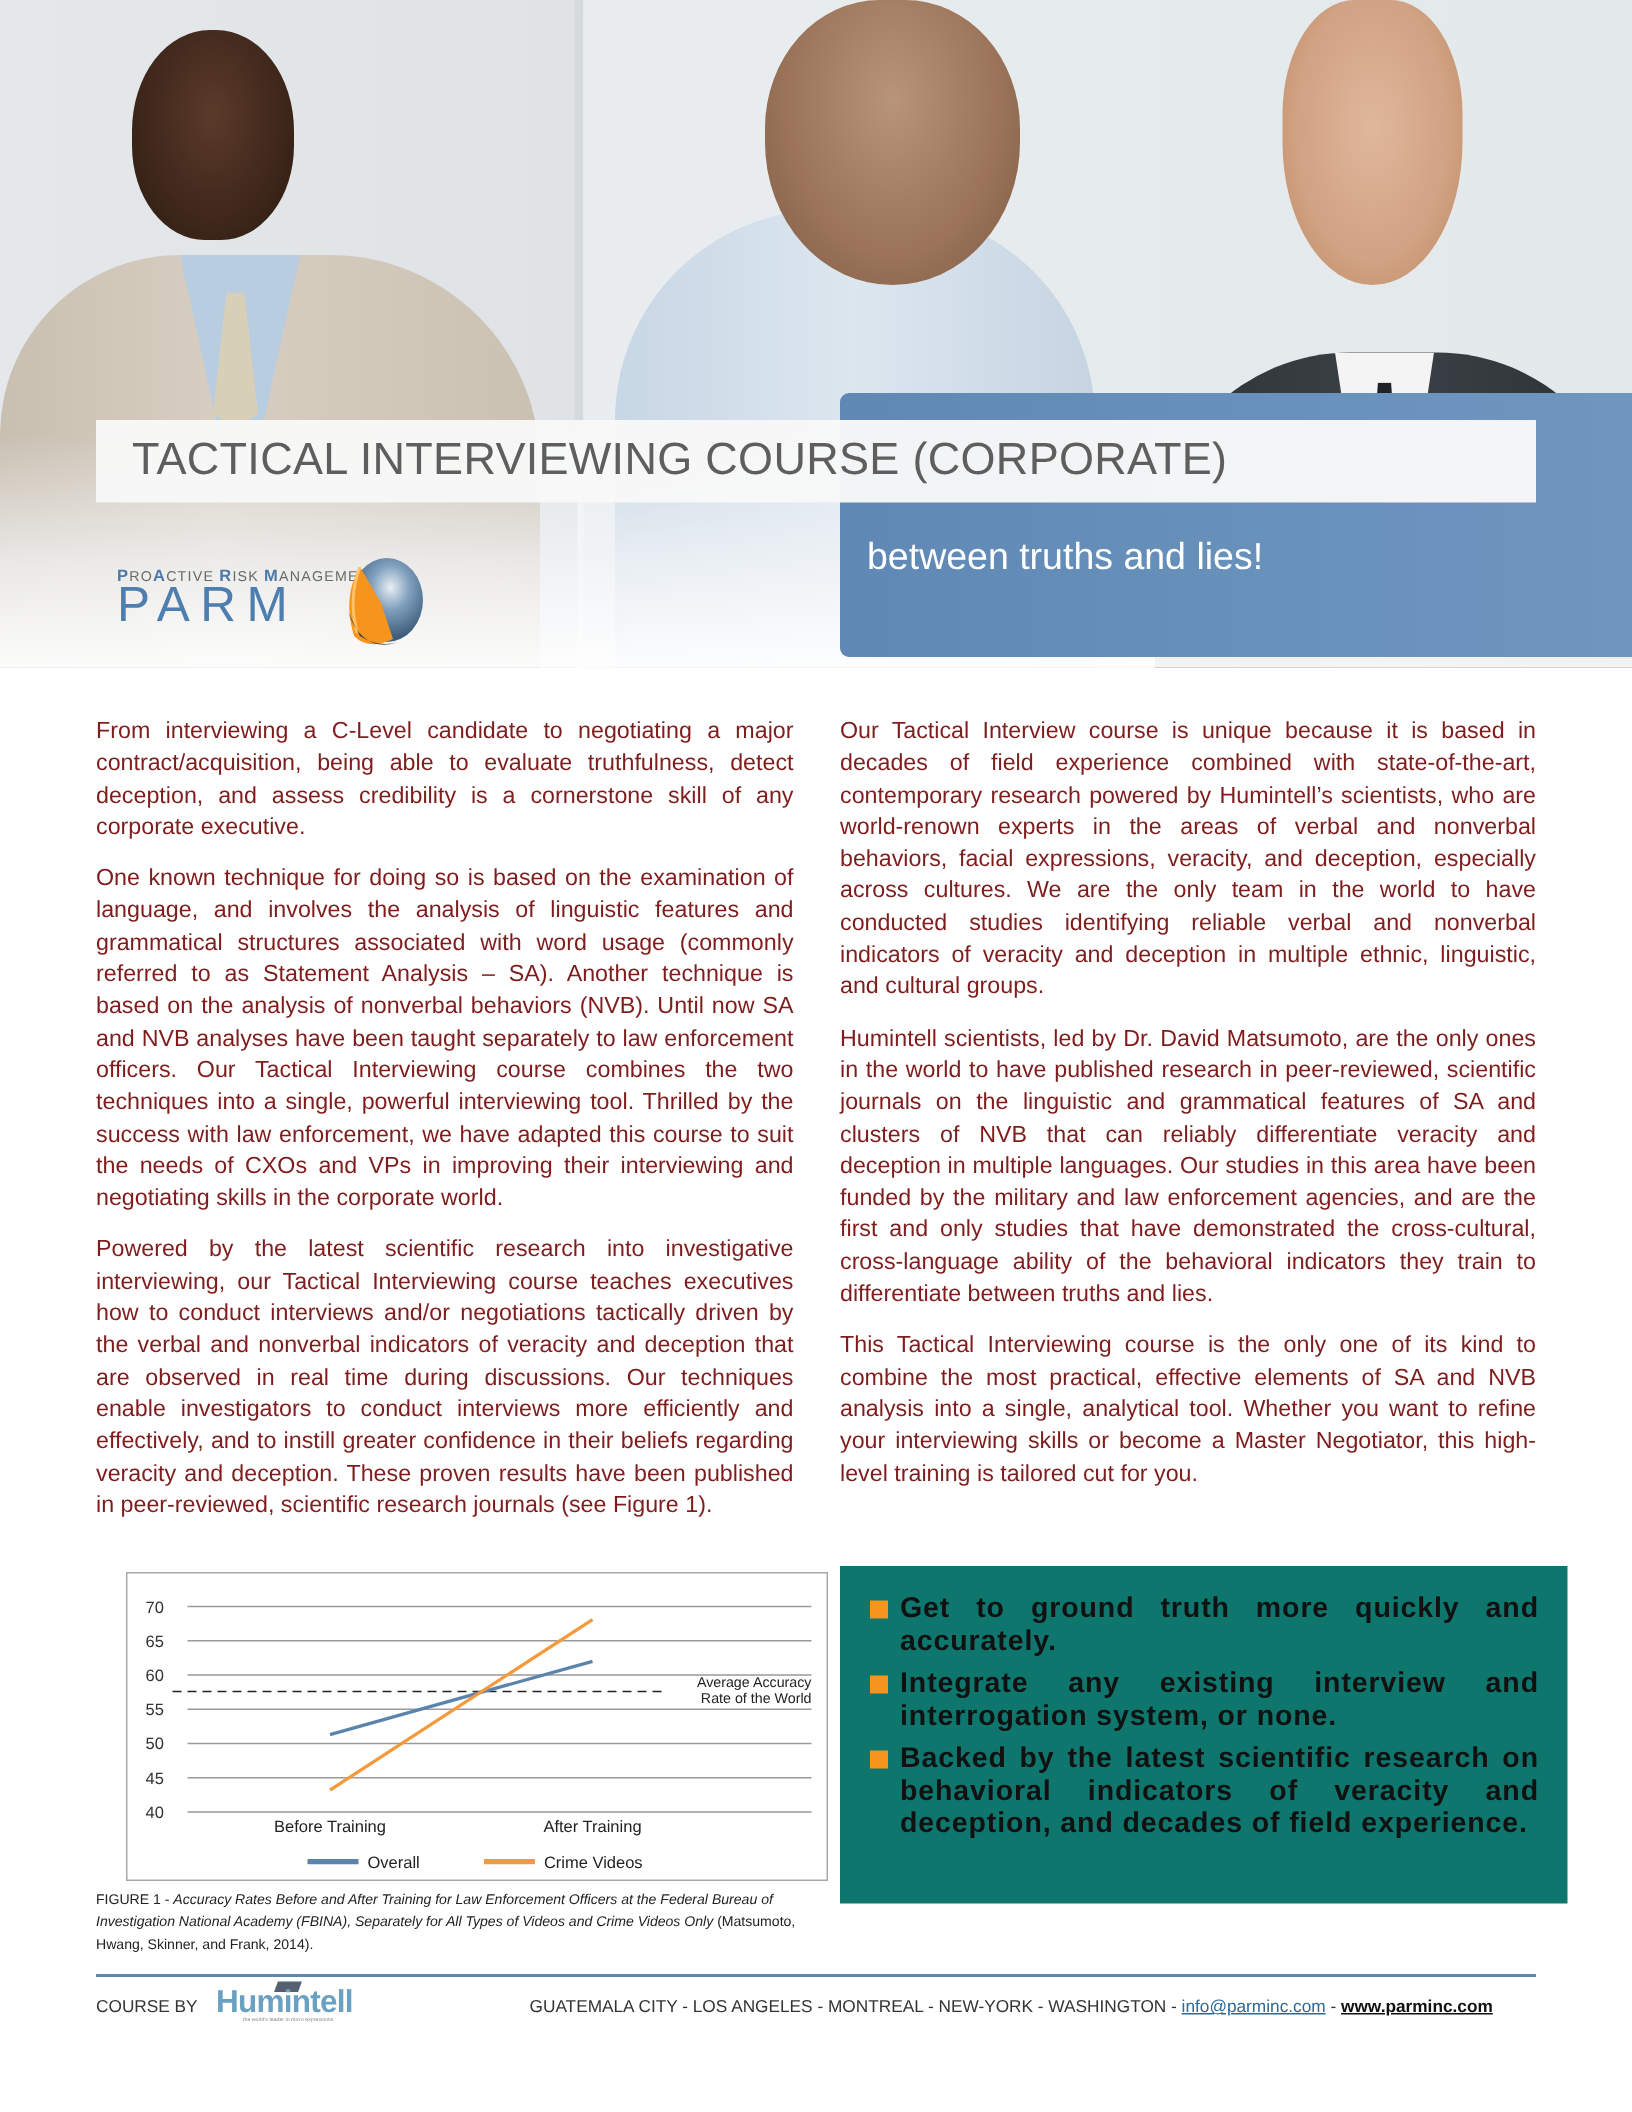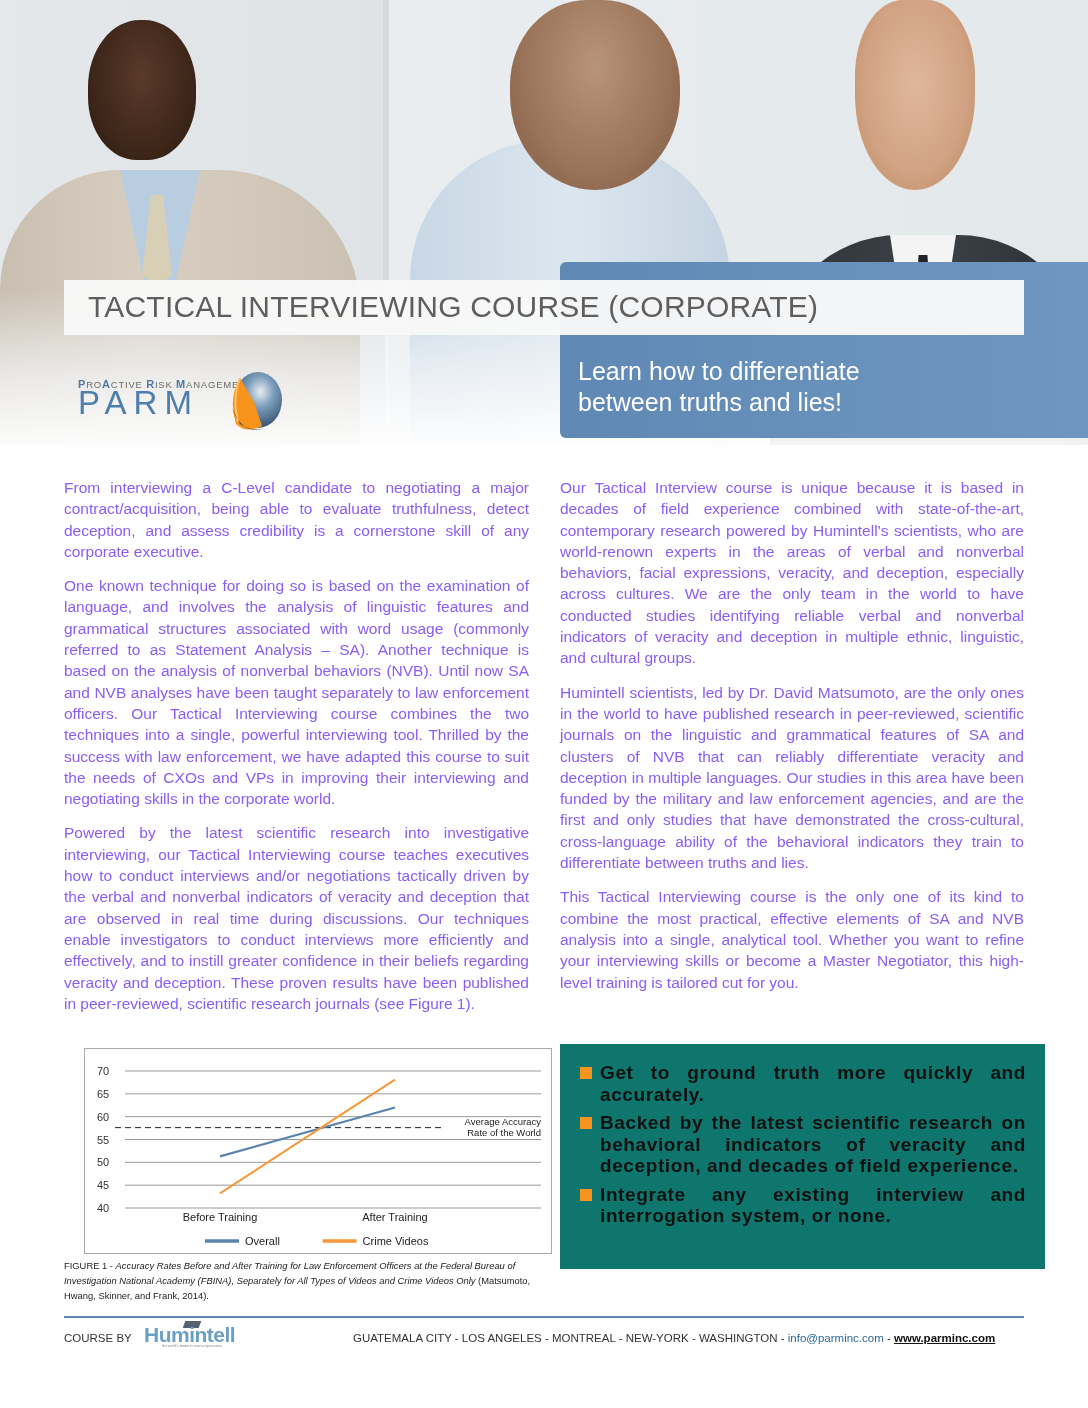--- a/index.html
+++ b/index.html
@@ -54,21 +54,21 @@
 
   
   .logo-sub { position:absolute; left:78px; top:378px; font-size:9.5px; letter-spacing:0.8px;
               color:#6a6a6a; text-transform:uppercase; white-space:nowrap; }
   .logo-sub b { color:#4d79a8; font-size:11px; font-weight:bold; }
   .logo-main { position:absolute; left:78px; top:384px; font-size:33px; letter-spacing:7px;
                color:#4d7ead; font-weight:300; }
   .logo-globe { position:absolute; left:222px; top:368px; width:62px; height:70px; }
 
   
-  .col { position:absolute; font-size:15.5px; line-height:21.3px; color:#8b5cf6;
+  .col { position:absolute; font-size:15.5px; line-height:21.3px; color:#7f1d1d;
          text-align:justify; }
   .col p { margin:0 0 13px 0; }
   .col-left { left:64px; top:477px; width:465px; }
   .col-right { left:560px; top:477px; width:464px; }
 
   
   .chart-box { position:absolute; left:64px; top:1048px; width:466px; height:204px;
                border:1px solid #a9a9a9; background:#fff;margin-left:20px; }
   .chart-box svg { position:absolute; left:0; top:0; }
   .fig-caption { position:absolute; left:64px; top:1258px; width:470px; font-size:9.4px;
@@ -85,21 +85,21 @@
 
   
   .footer-rule { position:absolute; left:64px; top:1316px; width:960px; height:2px; background:#5f88b1; }
   .powered { position:absolute; left:64px; top:1332px; font-size:11.5px; color:#333; white-space:nowrap; }
   .humintell { position:absolute; left:144px; top:1323px; font-size:21px; color:#6aa1c2; font-weight:bold;
                letter-spacing:-0.5px; }
   .humintell-flag { position:absolute; left:184px; top:1321px; width:16px; height:7px; background:#556070;
                     transform:skewX(-20deg); }
   .humintell-tag { position:absolute; left:162px; top:1344px; font-size:3.5px; color:#888; white-space:nowrap; }
   .contact { position:absolute; left:353px; top:1332px; font-size:11.5px; color:#333; white-space:nowrap; }
-  .contact a.mail { color:#2b6a9b; }
+  .contact a.mail { color:#2b6a9b; text-decoration:underline; }
   .contact a.web { color:#111; font-weight:bold; text-decoration:underline;margin-top:32px; }
 </style>
 </head>
 <body>
 
 <div class="hero">
   <div class="wall-left"></div>
   <div class="wall-divider"></div>
   <div class="wall-right"></div>
   <div class="person p1-body"></div>
@@ -110,21 +110,20 @@
   <div class="person p2-head"></div>
   <div class="person p3-body"></div>
   <div class="person p3-shirt"></div>
   <div class="person p3-tie"></div>
   <div class="person p3-head"></div>
   <div class="hero-fade"></div>
 </div>
 
 <div class="blue-panel"></div>
 <div class="tagline">
-  <div>Learn how to differentiate</div>
   <div>between truths and lies!</div>
 </div>
 
 <div class="title-bar">
   <div class="title-text">TACTICAL INTERVIEWING COURSE (CORPORATE)</div>
 </div>
 
 <div class="logo-sub">
   <b>P</b><span>ro</span><b>A</b><span>ctive </span><b>R</b><span>isk </span><b>M</b><span>anagement</span>
 </div>
@@ -185,22 +184,22 @@
     </svg>
 </div>
 
 <div class="fig-caption">
   <span>FIGURE 1 - </span><i>Accuracy Rates Before and After Training for Law Enforcement Officers at the Federal Bureau of Investigation National Academy (FBINA), Separately for All Types of Videos and Crime Videos Only</i><span> (Matsumoto, Hwang, Skinner, and Frank, 2014).</span>
 </div>
 
 <div class="bullet-box">
   <ul class="bullets">
     <li><span class="bullet-sq"></span><span>Get to ground truth more quickly and accurately.</span></li>
+    <li><span class="bullet-sq"></span><span>Integrate any existing interview and interrogation system, or none.</span></li>
     <li><span class="bullet-sq"></span><span>Backed by the latest scientific research on behavioral indicators of veracity and deception, and decades of field experience.</span></li>
-    <li><span class="bullet-sq"></span><span>Integrate any existing interview and interrogation system, or none.</span></li>
   </ul>
 </div>
 
 <div class="footer-rule"></div>
 <div class="powered">COURSE BY</div>
 <div class="humintell-flag"></div>
 <div class="humintell">Humintell</div>
 <div class="humintell-tag">the world’s leader in micro expressions</div>
 <div class="contact">
   <span>GUATEMALA CITY - LOS ANGELES - MONTREAL - NEW-YORK - WASHINGTON - </span><a class="mail">info@parminc.com</a><span> - </span><a class="web">www.parminc.com</a>

